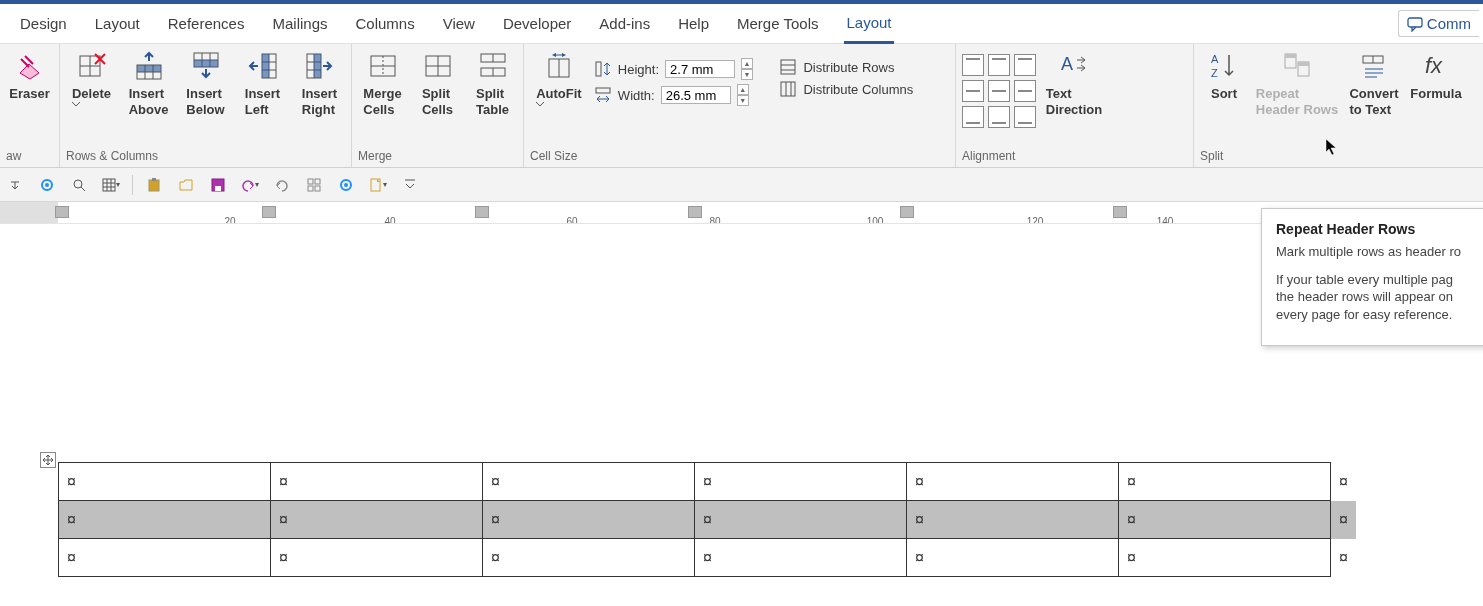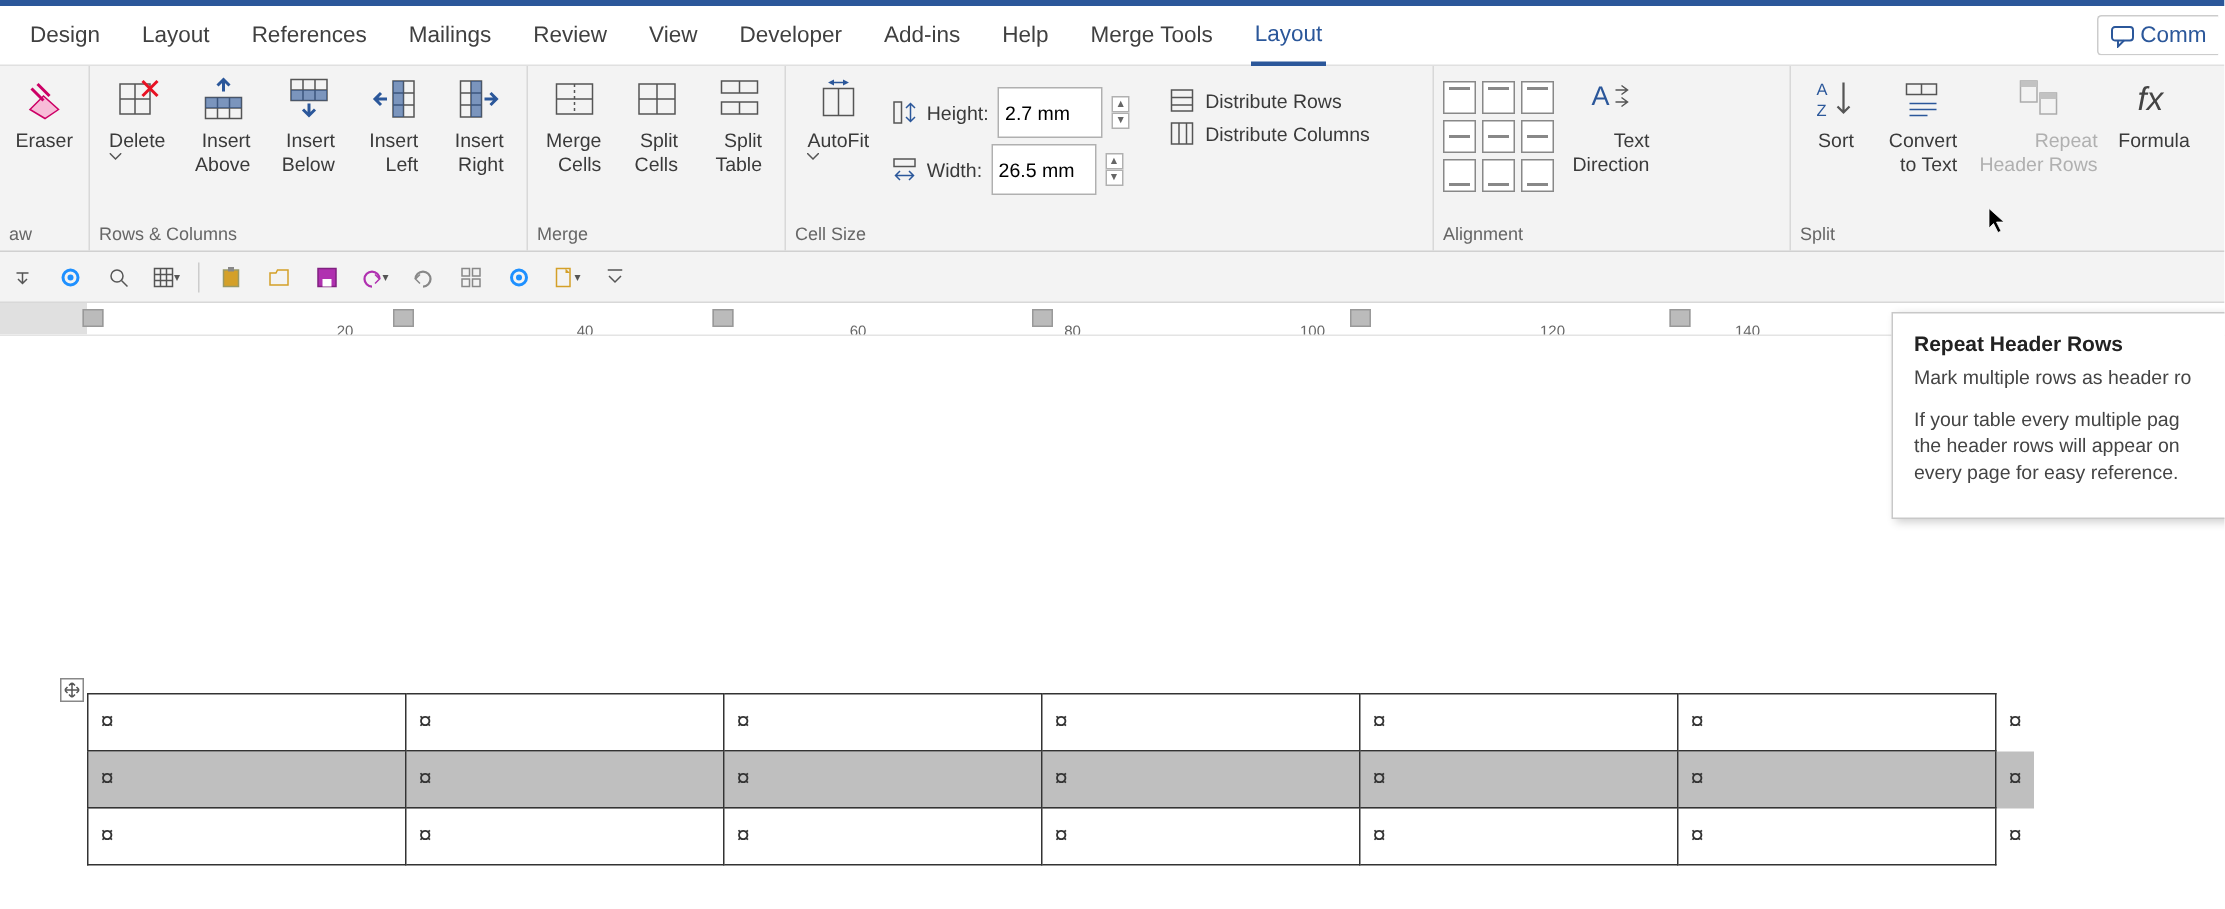--- a/index.html
+++ b/index.html
@@ -11,26 +11,26 @@
   .tab.active { color: #2b579a; border-bottom: 3px solid #2b579a; font-weight: 400; }
   .comments-btn { margin-left:auto; margin-right:4px;color:#2b579a; display:flex; align-items:center; gap:4px; font-size:15px; border:1px solid #ccc; border-right:none; padding: 4px 8px; border-radius:3px 0 0 3px; }
 
   .ribbon { display: flex; height: 124px; background: #f3f3f3; border-bottom: 1px solid #d0d0d0; }
   .group { display: flex; flex-direction: column; border-right: 1px solid #d8d8d8; padding: 4px 6px 0 6px; }
   .group-body { flex: 1; display: flex; align-items: flex-start; gap: 6px; }
   .group-label { text-align: left; font-size: 12px; color: #666; height: 18px; line-height:14px; position:relative; }
 
   .big-btn { display: flex; flex-direction: column; align-items: center; width: 52px; padding-top:2px; cursor:pointer; }
   .big-btn .icon { width: 32px; height: 32px; display:flex; align-items:center; justify-content:center; }
-  .big-btn .lbl { font-size: 13px; color: #3a3a3a; text-align:right; line-height: 16px; margin-top:4px;}
+  .big-btn .lbl { font-size: 13px; color: #3a3a3a; text-align:left; line-height: 16px; margin-top:4px;font-weight:bold;}
   .big-btn.disabled .lbl { color: #b0b0b0; }
 
   .mid-stack { display:flex; flex-direction:column; gap:4px; padding-top:10px;}
   .mid-row { display:flex; align-items:center; gap:6px; font-size:13px; color:#3a3a3a; }
-  .num-input { width:70px; height:18px; border:1px solid #b0b0b0; background:#fff; font-size:13px; padding:16px 4px; }
+  .num-input { width:70px; height:18px; border:1px solid #b0b0b0; background:#fff; font-size:13px; padding:0 4px; }
   .spin { width:12px; display:flex; flex-direction:column; }
   .spin div { height:11px; border:1px solid #b0b0b0; background:#fff; font-size:7px; text-align:center; line-height:9px; color:#666; cursor:pointer;}
 
   .align-grid { display:grid; grid-template-columns: repeat(3, 22px); grid-template-rows: repeat(3,22px); gap:4px; padding-top:6px;}
   .align-cell { border:1px solid #888; background:#fff; position:relative; cursor:pointer;}
   .align-cell::before{content:""; position:absolute; left:3px; right:3px; height:2px; background:#888;}
   .a-t::before{top:3px;} .a-m::before{top:50%; margin-top:-1px;} .a-b::before{bottom:3px;}
 
   svg { display:block; }
 
@@ -60,21 +60,21 @@
 </head>
 <body>
 
 <div class="topbar"></div>
 
 <div class="tabs">
   <div class="tab">Design</div>
   <div class="tab">Layout</div>
   <div class="tab">References</div>
   <div class="tab">Mailings</div>
-  <div class="tab">Review</div>
+  <div class="tab">Columns</div>
   <div class="tab">View</div>
   <div class="tab">Developer</div>
   <div class="tab">Add-ins</div>
   <div class="tab">Help</div>
   <div class="tab">Merge Tools</div>
   <div class="tab context active">Layout</div>
   <div class="comments-btn">
     <svg width="16" height="16">
         <rect x="1" y="2" width="14" height="9" rx="2" fill="none" stroke="#2b579a" stroke-width="1.3"></rect>
         <path d="M5 11 L5 15 L9 11" fill="none" stroke="#2b579a" stroke-width="1.3"></path>
@@ -312,44 +312,44 @@
       <div class="big-btn" style="width:48px">
         <div class="icon">
             <svg width="30" height="30">
               <text x="2" y="12" font-size="11" fill="#2b579a">A</text>
               <text x="2" y="26" font-size="11" fill="#2b579a">Z</text>
               <path d="M20 4 L20 24 M16 20 L20 24 L24 20" fill="none" stroke="#555" stroke-width="1.5"></path>
             </svg>
           </div>
         <div class="lbl">Sort</div>
       </div>
+      <div class="big-btn disabled" style="width:86px">
+        <div class="icon">
+            <svg width="30" height="30" opacity=".45">
+              <rect x="3" y="3" width="11" height="14" fill="none" stroke="#555"></rect>
+              <rect x="3" y="3" width="11" height="4" fill="#888"></rect>
+              <rect x="16" y="11" width="11" height="14" fill="none" stroke="#555"></rect>
+              <rect x="16" y="11" width="11" height="4" fill="#888"></rect>
+            </svg>
+          </div>
+        <div class="lbl" style="white-space:pre-line">Repeat
+Header Rows</div>
+      </div>
       <div class="big-btn" style="width:56px">
         <div class="icon">
             <svg width="30" height="30">
               <rect x="4" y="5" width="20" height="7" fill="none" stroke="#555"></rect>
               <line x1="14" y1="5" x2="14" y2="12" stroke="#555"></line>
               <line x1="6" y1="18" x2="24" y2="18" stroke="#2b579a"></line>
               <line x1="6" y1="22" x2="24" y2="22" stroke="#2b579a"></line>
               <line x1="6" y1="26" x2="18" y2="26" stroke="#2b579a"></line>
             </svg>
           </div>
         <div class="lbl" style="white-space:pre-line">Convert
 to Text</div>
-      </div>
-      <div class="big-btn disabled" style="width:86px">
-        <div class="icon">
-            <svg width="30" height="30" opacity=".45">
-              <rect x="3" y="3" width="11" height="14" fill="none" stroke="#555"></rect>
-              <rect x="3" y="3" width="11" height="4" fill="#888"></rect>
-              <rect x="16" y="11" width="11" height="14" fill="none" stroke="#555"></rect>
-              <rect x="16" y="11" width="11" height="4" fill="#888"></rect>
-            </svg>
-          </div>
-        <div class="lbl" style="white-space:pre-line">Repeat
-Header Rows</div>
       </div>
       <div class="big-btn" style="width:56px">
         <div class="icon">
             <svg width="30" height="30">
               <text x="4" y="22" font-size="22" font-style="italic" fill="#444" font-family="serif">fx</text>
             </svg>
           </div>
         <div class="lbl">Formula</div>
       </div>
     </div>

